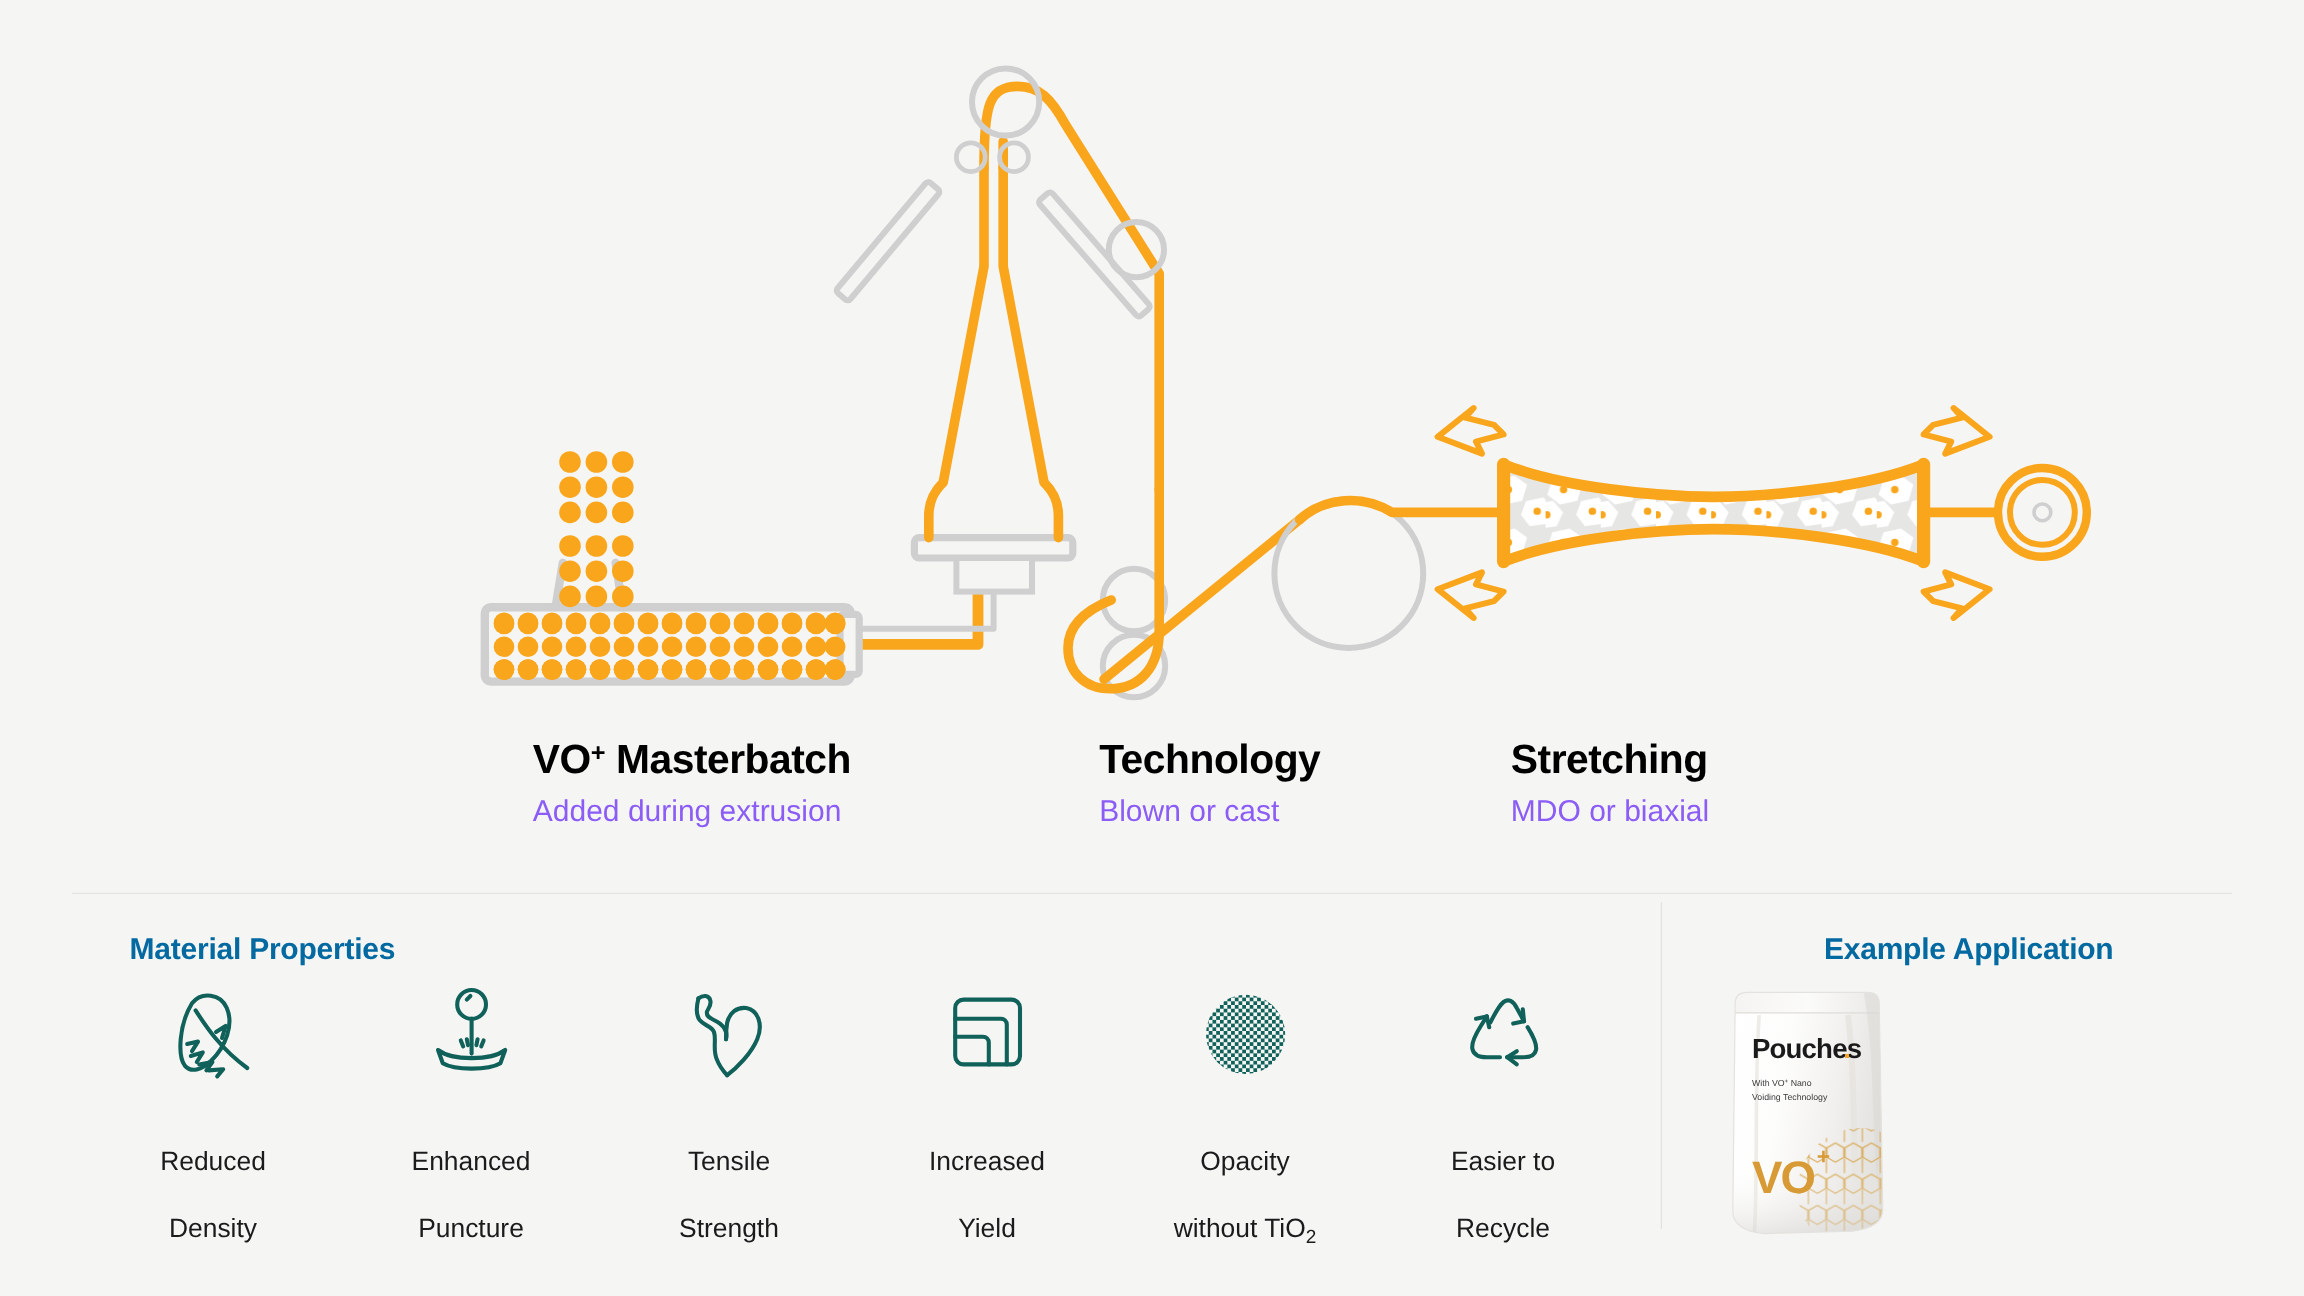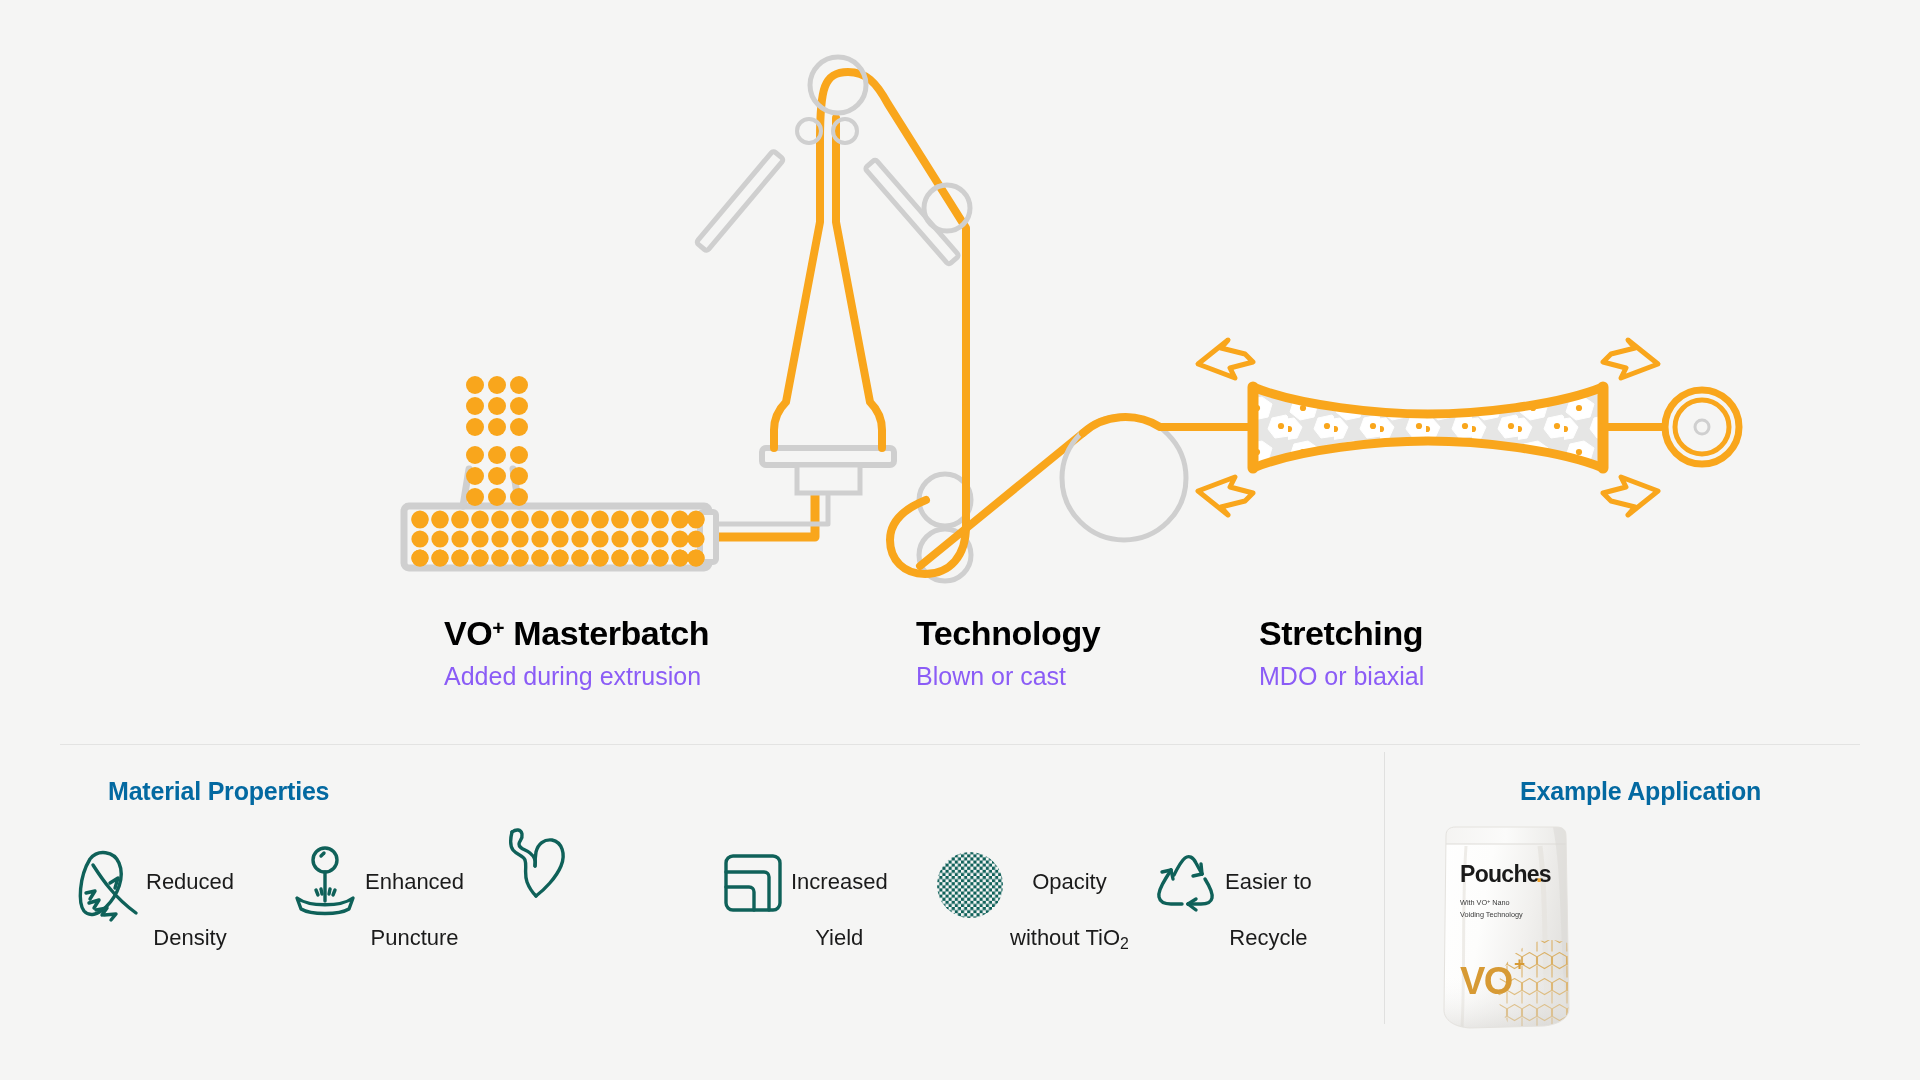--- a/index.html
+++ b/index.html
@@ -94,21 +94,21 @@
     position: absolute;
     left: 70px;
     top: 820px;
     width: 1290px;
     display: flex;
     align-items: flex-start;
   }
   .property-item {
     width: 215px;
     display: flex;
-    flex-direction: row;
+    flex-direction: column;
     align-items: center;
   }
   .property-icon {
     height: 86px;
     display: flex;
     align-items: center;
     justify-content: center;
   }
   .property-label {
     margin-top: 20px;
@@ -380,20 +380,24 @@
           <g fill="none" stroke="#0f6159" stroke-width="3.4" stroke-linecap="round" stroke-linejoin="round">
             <path d="M12 10 C10 18, 10 24, 13 28 C17 33, 23 33, 25 38
                      C27 44, 24 52, 27 60 C30 68, 34 72, 36 74"></path>
             <path d="M12 10 C16 7, 21 7, 22 12 C23 17, 19 19, 19 22
                      C19 27, 25 27, 30 31 C35 35, 36 40, 35 44"></path>
             <path d="M36 74 C44 68, 56 56, 61 44 C66 32, 62 20, 52 18
                      C44 17, 38 22, 36 30 C35 36, 35 41, 35 44"></path>
           </g>
         </svg>
       </div>
+      <div class="property-label">
+        <span>Tensile</span><br>
+        <span>Strength</span>
+      </div>
     </div>
 
     <div class="property-item">
       <div class="property-icon">
         <svg width="76" height="82" viewBox="0 0 76 82">
           <g fill="none" stroke="#0f6159" stroke-width="3.4" stroke-linecap="round" stroke-linejoin="round">
             <rect x="11" y="11" width="54" height="54" rx="7"></rect>
             <path d="M11 27 L49 27 C52 27, 54 29, 54 32 L54 65"></path>
             <path d="M11 42 L34 42 C37 42, 39 44, 39 47 L39 65"></path>
           </g>

